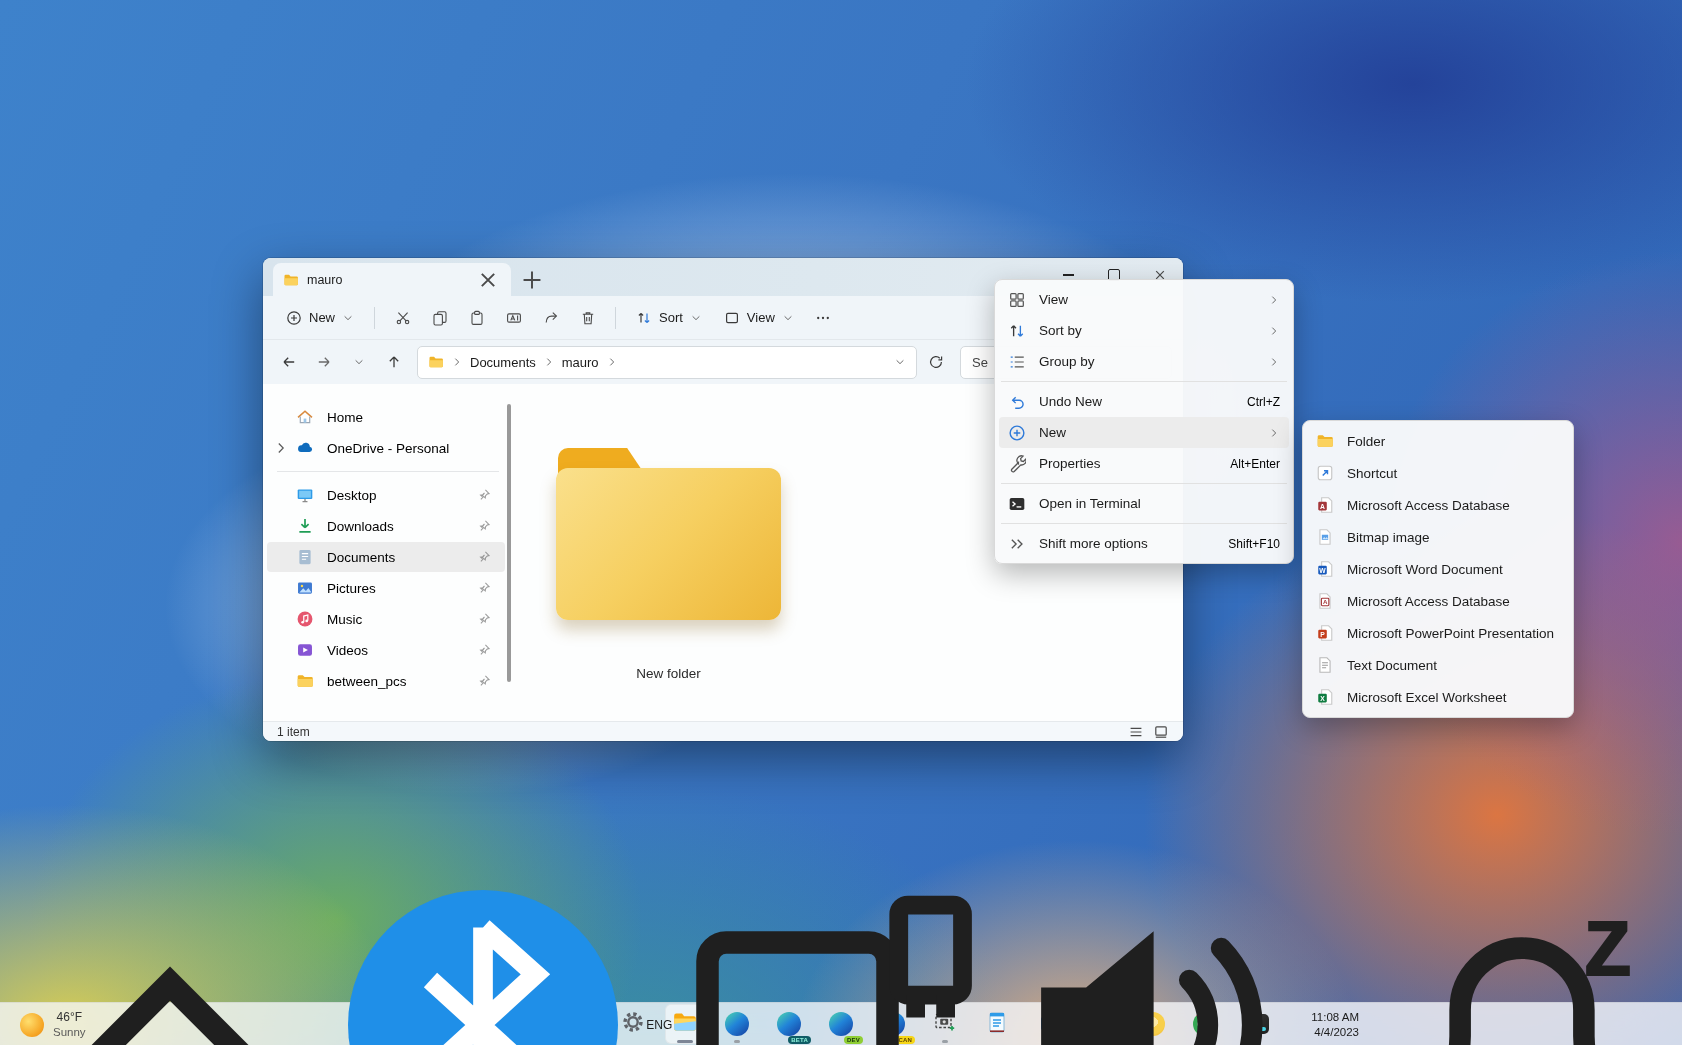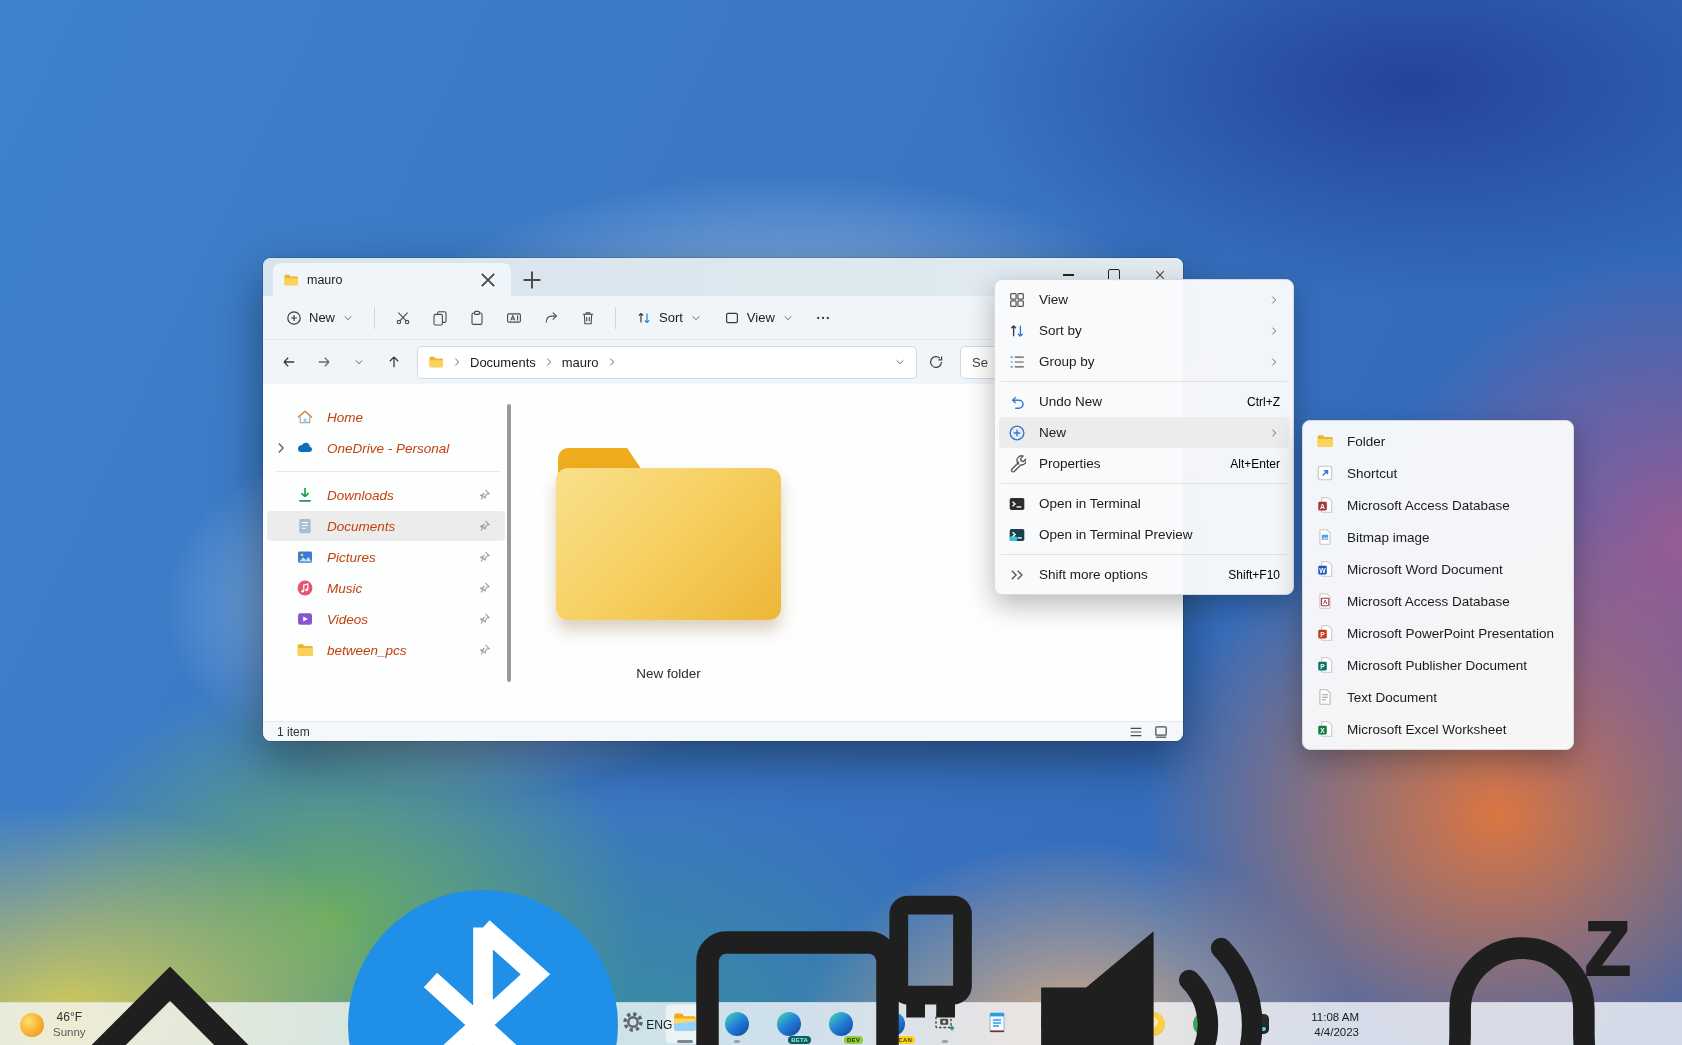--- a/index.html
+++ b/index.html
@@ -50,21 +50,21 @@
   .address .spacer{flex:1;}
   .searchbox{display:flex;align-items:center;width:212px;height:33px;background:#fff;border:1px solid #d4d9dd;
     border-radius:5px;margin-left:5px;padding:0 11px;box-sizing:border-box;font-size:13px;color:#444;}
   
   .bodyrow{position:absolute;left:0;top:126px;width:100%;height:337px;display:flex;background:#fdfefe;}
   .sidebar{position:relative;width:250px;box-sizing:border-box;padding-top:17px;flex-shrink:0;}
   .srow{display:flex;align-items:center;height:30px;margin:1px 8px 1px 4px;border-radius:4px;padding-left:6px;gap:4px;}
   .srow.selected{background:#ececec;}
   .s-exp{width:16px;height:16px;display:flex;align-items:center;justify-content:center;}
   .s-ic{width:18px;height:18px;display:flex;margin:0 9px 0 3px;}
-  .s-label{font-size:13.5px;color:#c2410c;flex:1;white-space:nowrap;font-style:italic;}
+  .s-label{font-size:13.5px;color:#000000;flex:1;white-space:nowrap;}
   .s-pin{width:14px;height:14px;display:flex;margin-right:14px;opacity:.75;}
   .sdivider{height:1px;background:#e4e6e8;margin:8px 14px;}
   .sscroll{position:absolute;right:2px;top:20px;width:4px;height:278px;background:#999;border-radius:2px;}
   .contentarea{position:relative;flex:1;}
   .file-tile{position:absolute;left:43px;top:64px;width:225px;height:238px;}
   .bf{position:relative;width:225px;height:172px;}
   .bf-tab{position:absolute;left:2px;top:0;width:96px;height:40px;background:#efac1f;border-radius:10px 8px 0 0;
     clip-path:polygon(0 0,72% 0,100% 100%,0 100%);}
   .bf-body{position:absolute;left:0;top:20px;width:225px;height:152px;border-radius:12px;
     background:linear-gradient(135deg,#fae08c 0%,#f6cf60 50%,#edb637 100%);
@@ -364,20 +364,36 @@
               <svg xmlns="http://www.w3.org/2000/svg" width="100%" height="100%" viewBox="0 0 16 16">
                 <path d="M4.5 11.6h7.4a2.4 2.4 0 0 0 .4-4.77A3.7 3.7 0 0 0 5.2 5.6a3 3 0 0 0-.7 6z" fill="#0f6cbd"></path>
               </svg>
             </div>
             <div class="s-label">OneDrive - Personal</div>
           </div>
           <div class="sdivider"></div>
           <div class="srow">
             <div class="s-exp"></div>
             <div class="s-ic">
+              <svg xmlns="http://www.w3.org/2000/svg" width="100%" height="100%" viewBox="0 0 16 16">
+                <rect x="1.5" y="3" width="13" height="8.6" rx="1" fill="#2e9be8"></rect>
+                <rect x="2.8" y="4.2" width="10.4" height="6.2" fill="#7cc9f6"></rect>
+                <path d="M5.8 13.9h4.4M8 11.6v2.3" stroke="#8a8a8a" stroke-width="1.2"></path>
+              </svg>
+            </div>
+            <div class="s-label">Desktop</div>
+            <div class="s-pin">
+              <svg xmlns="http://www.w3.org/2000/svg" width="100%" height="100%" viewBox="0 0 16 16" fill="none" stroke="#7a7a7a" stroke-width="1.2">
+                <path d="M9.6 2.2l4.2 4.2-2.1.5-1.9 1.9-.4 2.6-1.7-1.7-3.3 3.3M5.7 9.7L4 8l2.6-.4 1.9-1.9z"></path>
+              </svg>
+            </div>
+          </div>
+          <div class="srow">
+            <div class="s-exp"></div>
+            <div class="s-ic">
               <svg xmlns="http://www.w3.org/2000/svg" width="100%" height="100%" viewBox="0 0 16 16" fill="none" stroke="#1f9d55" stroke-width="1.5">
                 <path d="M8 1.8v7.6M8 9.4L4.8 6.4M8 9.4l3.2-3M3 13.2h10"></path>
               </svg>
             </div>
             <div class="s-label">Downloads</div>
             <div class="s-pin">
               <svg xmlns="http://www.w3.org/2000/svg" width="100%" height="100%" viewBox="0 0 16 16" fill="none" stroke="#7a7a7a" stroke-width="1.2">
                 <path d="M9.6 2.2l4.2 4.2-2.1.5-1.9 1.9-.4 2.6-1.7-1.7-3.3 3.3M5.7 9.7L4 8l2.6-.4 1.9-1.9z"></path>
               </svg>
             </div>
@@ -571,31 +587,20 @@
       <div class="menu-item">
         <div class="mi-icon">
           <svg xmlns="http://www.w3.org/2000/svg" width="100%" height="100%" viewBox="0 0 16 16">
             <rect x="1.5" y="2.6" width="13" height="10.8" rx="1.6" fill="#2e2e2e"></rect>
             <path d="M4 6.1l2.3 2L4 10.1" stroke="#fff" stroke-width="1.2" fill="none"></path>
             <path d="M7.6 10.6h4.2" stroke="#fff" stroke-width="1.2"></path>
           </svg>
         </div>
         <div class="mi-label">Open in Terminal</div>
       </div>
-      <div class="menu-item">
-        <div class="mi-icon">
-          <svg xmlns="http://www.w3.org/2000/svg" width="100%" height="100%" viewBox="0 0 16 16">
-            <rect x="1.5" y="2.6" width="13" height="10.8" rx="1.6" fill="#17424c"></rect>
-            <rect x="1.5" y="9.4" width="6.6" height="4" rx="1.2" fill="#36c6d6"></rect>
-            <path d="M4 5.6l2.3 2L4 9.6" stroke="#fff" stroke-width="1.2" fill="none"></path>
-            <path d="M8.6 10.6h3.6" stroke="#fff" stroke-width="1.2"></path>
-          </svg>
-        </div>
-        <div class="mi-label">Open in Terminal Preview</div>
-      </div>
       <div class="menu-sep"></div>
       <div class="menu-item">
         <div class="mi-icon">
           <svg xmlns="http://www.w3.org/2000/svg" width="100%" height="100%" viewBox="0 0 16 16" fill="none" stroke="#555" stroke-width="1.2">
             <path d="M3.4 4.2L7.2 8l-3.8 3.8M8.6 4.2L12.4 8l-3.8 3.8"></path>
           </svg>
         </div>
         <div class="mi-label">Shift more options</div>
         <div class="mi-shortcut">Shift+F10</div>
       </div>
@@ -661,30 +666,20 @@
       </div>
       <div class="menu-item">
         <div class="mi-icon">
           <svg xmlns="http://www.w3.org/2000/svg" width="100%" height="100%" viewBox="0 0 16 16">
             <path d="M5 1.6h6.2l2.8 2.8v10H5z" fill="#fff" stroke="#c9c9c9"></path>
             <rect x="2" y="5.2" width="7.6" height="7.6" rx="1" fill="#c43e1c"></rect>
             <text x="5.8" y="11.2" font-size="6" fill="#fff" font-weight="bold" text-anchor="middle" font-family="Liberation Sans,sans-serif">P</text>
           </svg>
         </div>
         <div class="mi-label">Microsoft PowerPoint Presentation</div>
-      </div>
-      <div class="menu-item">
-        <div class="mi-icon">
-          <svg xmlns="http://www.w3.org/2000/svg" width="100%" height="100%" viewBox="0 0 16 16">
-            <path d="M5 1.6h6.2l2.8 2.8v10H5z" fill="#fff" stroke="#c9c9c9"></path>
-            <rect x="2" y="5.2" width="7.6" height="7.6" rx="1" fill="#077568"></rect>
-            <text x="5.8" y="11.2" font-size="6" fill="#fff" font-weight="bold" text-anchor="middle" font-family="Liberation Sans,sans-serif">P</text>
-          </svg>
-        </div>
-        <div class="mi-label">Microsoft Publisher Document</div>
       </div>
       <div class="menu-item">
         <div class="mi-icon">
           <svg xmlns="http://www.w3.org/2000/svg" width="100%" height="100%" viewBox="0 0 16 16">
             <path d="M3.5 1.6h6.2l2.8 2.8v10H3.5z" fill="#fff" stroke="#b9b9b9"></path>
             <path d="M5.4 6h5.2M5.4 8.2h5.2M5.4 10.4h3.6" stroke="#9a9a9a" stroke-width="1"></path>
           </svg>
         </div>
         <div class="mi-label">Text Document</div>
       </div>

